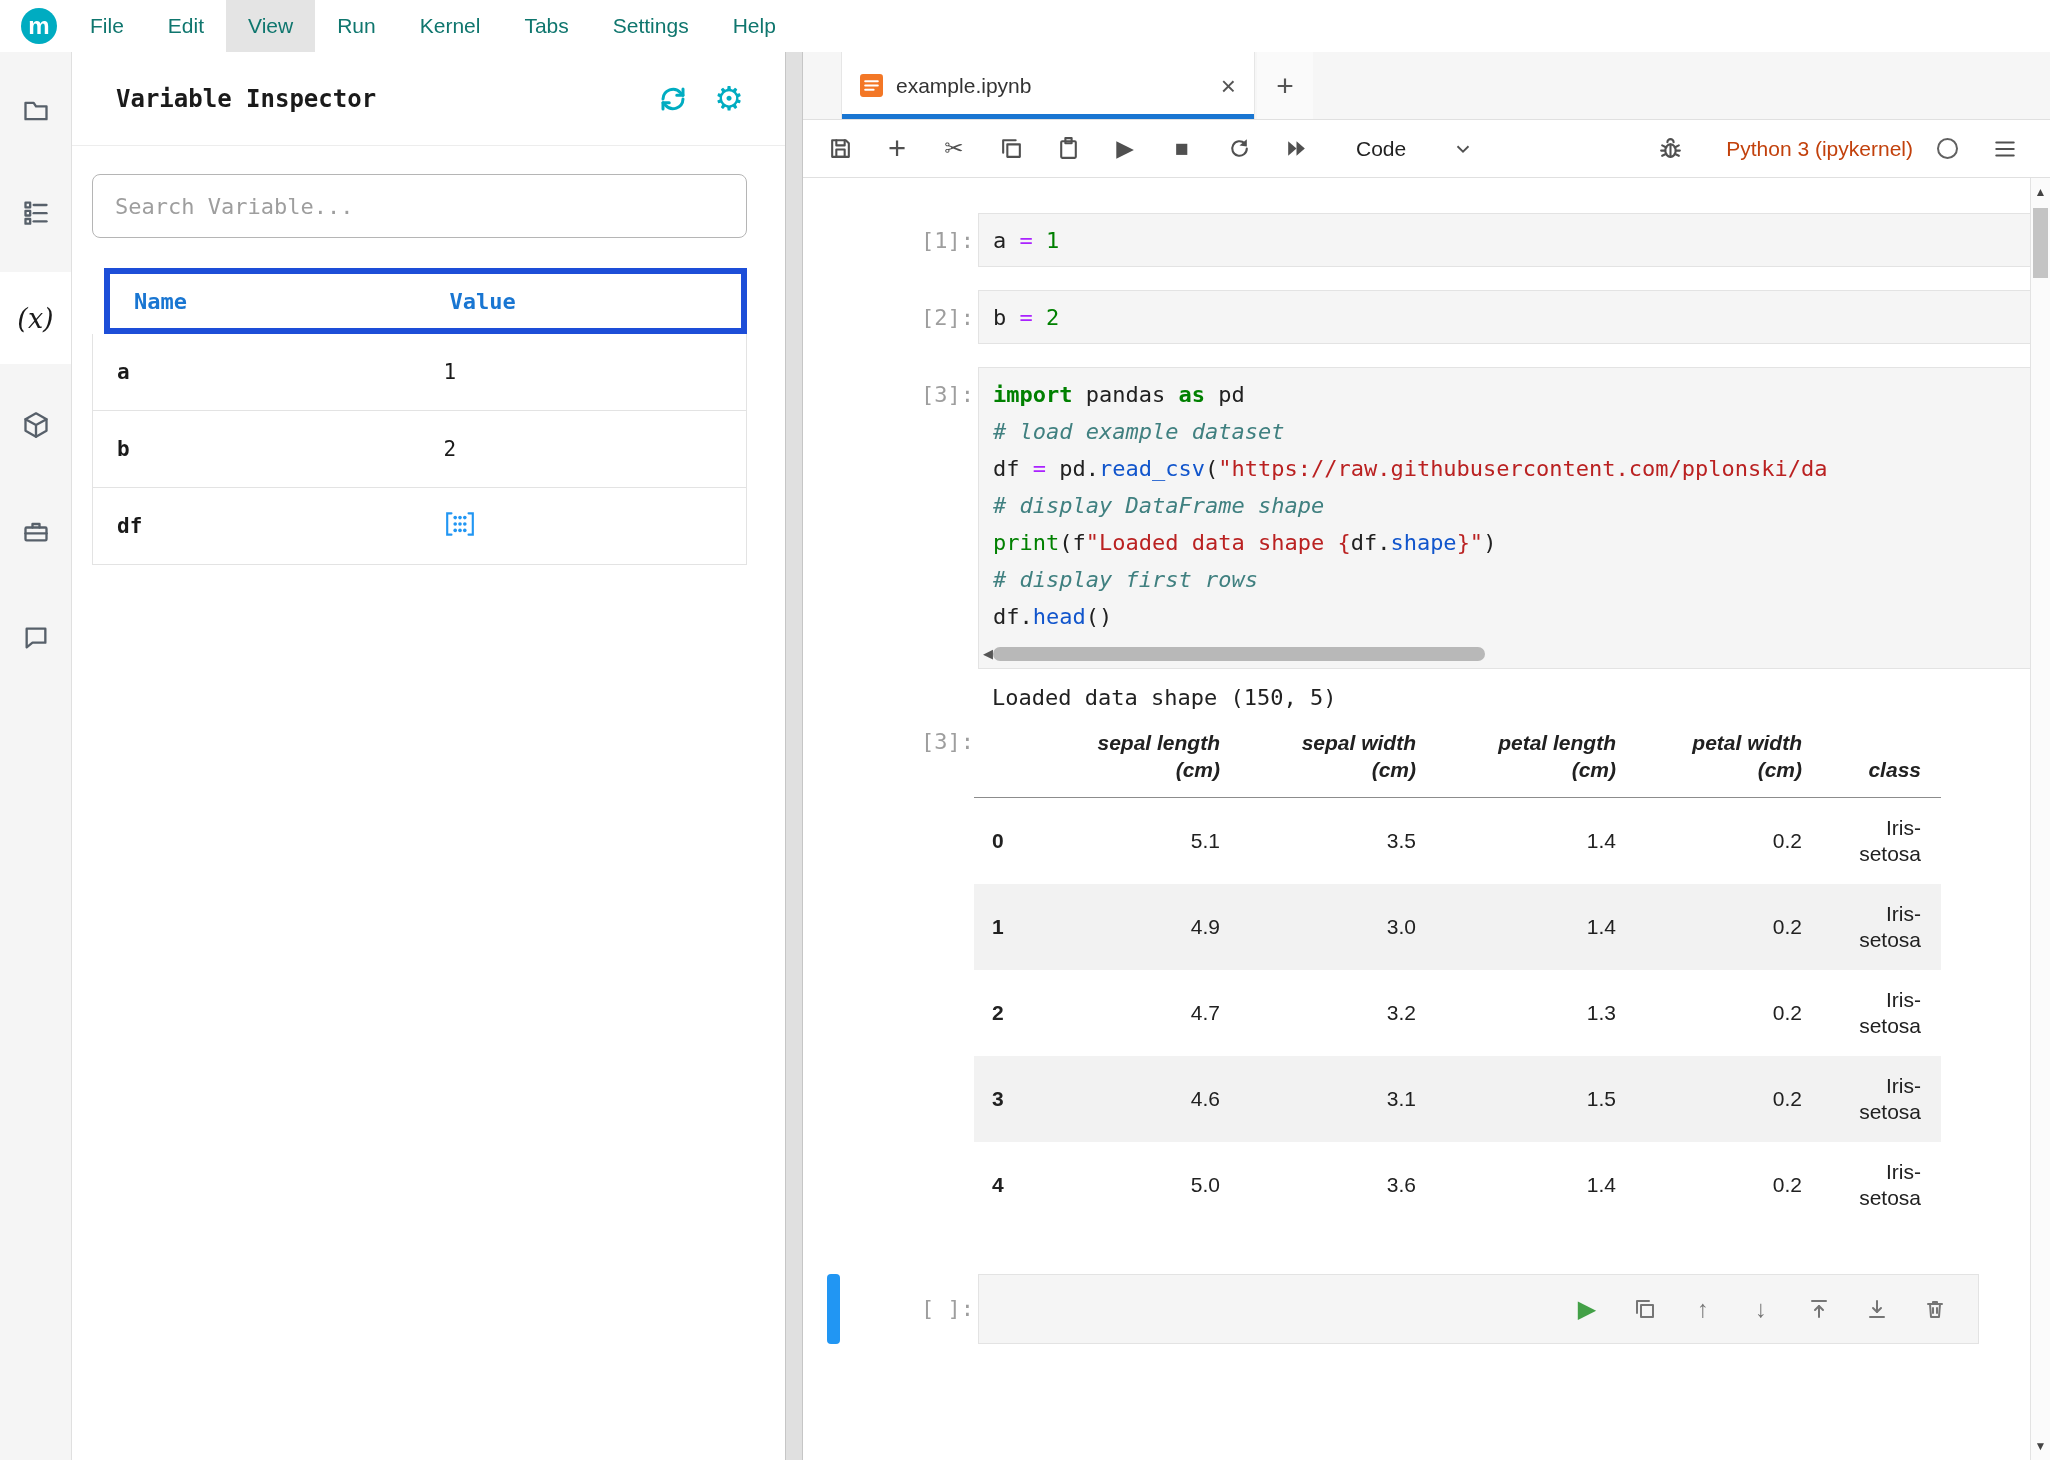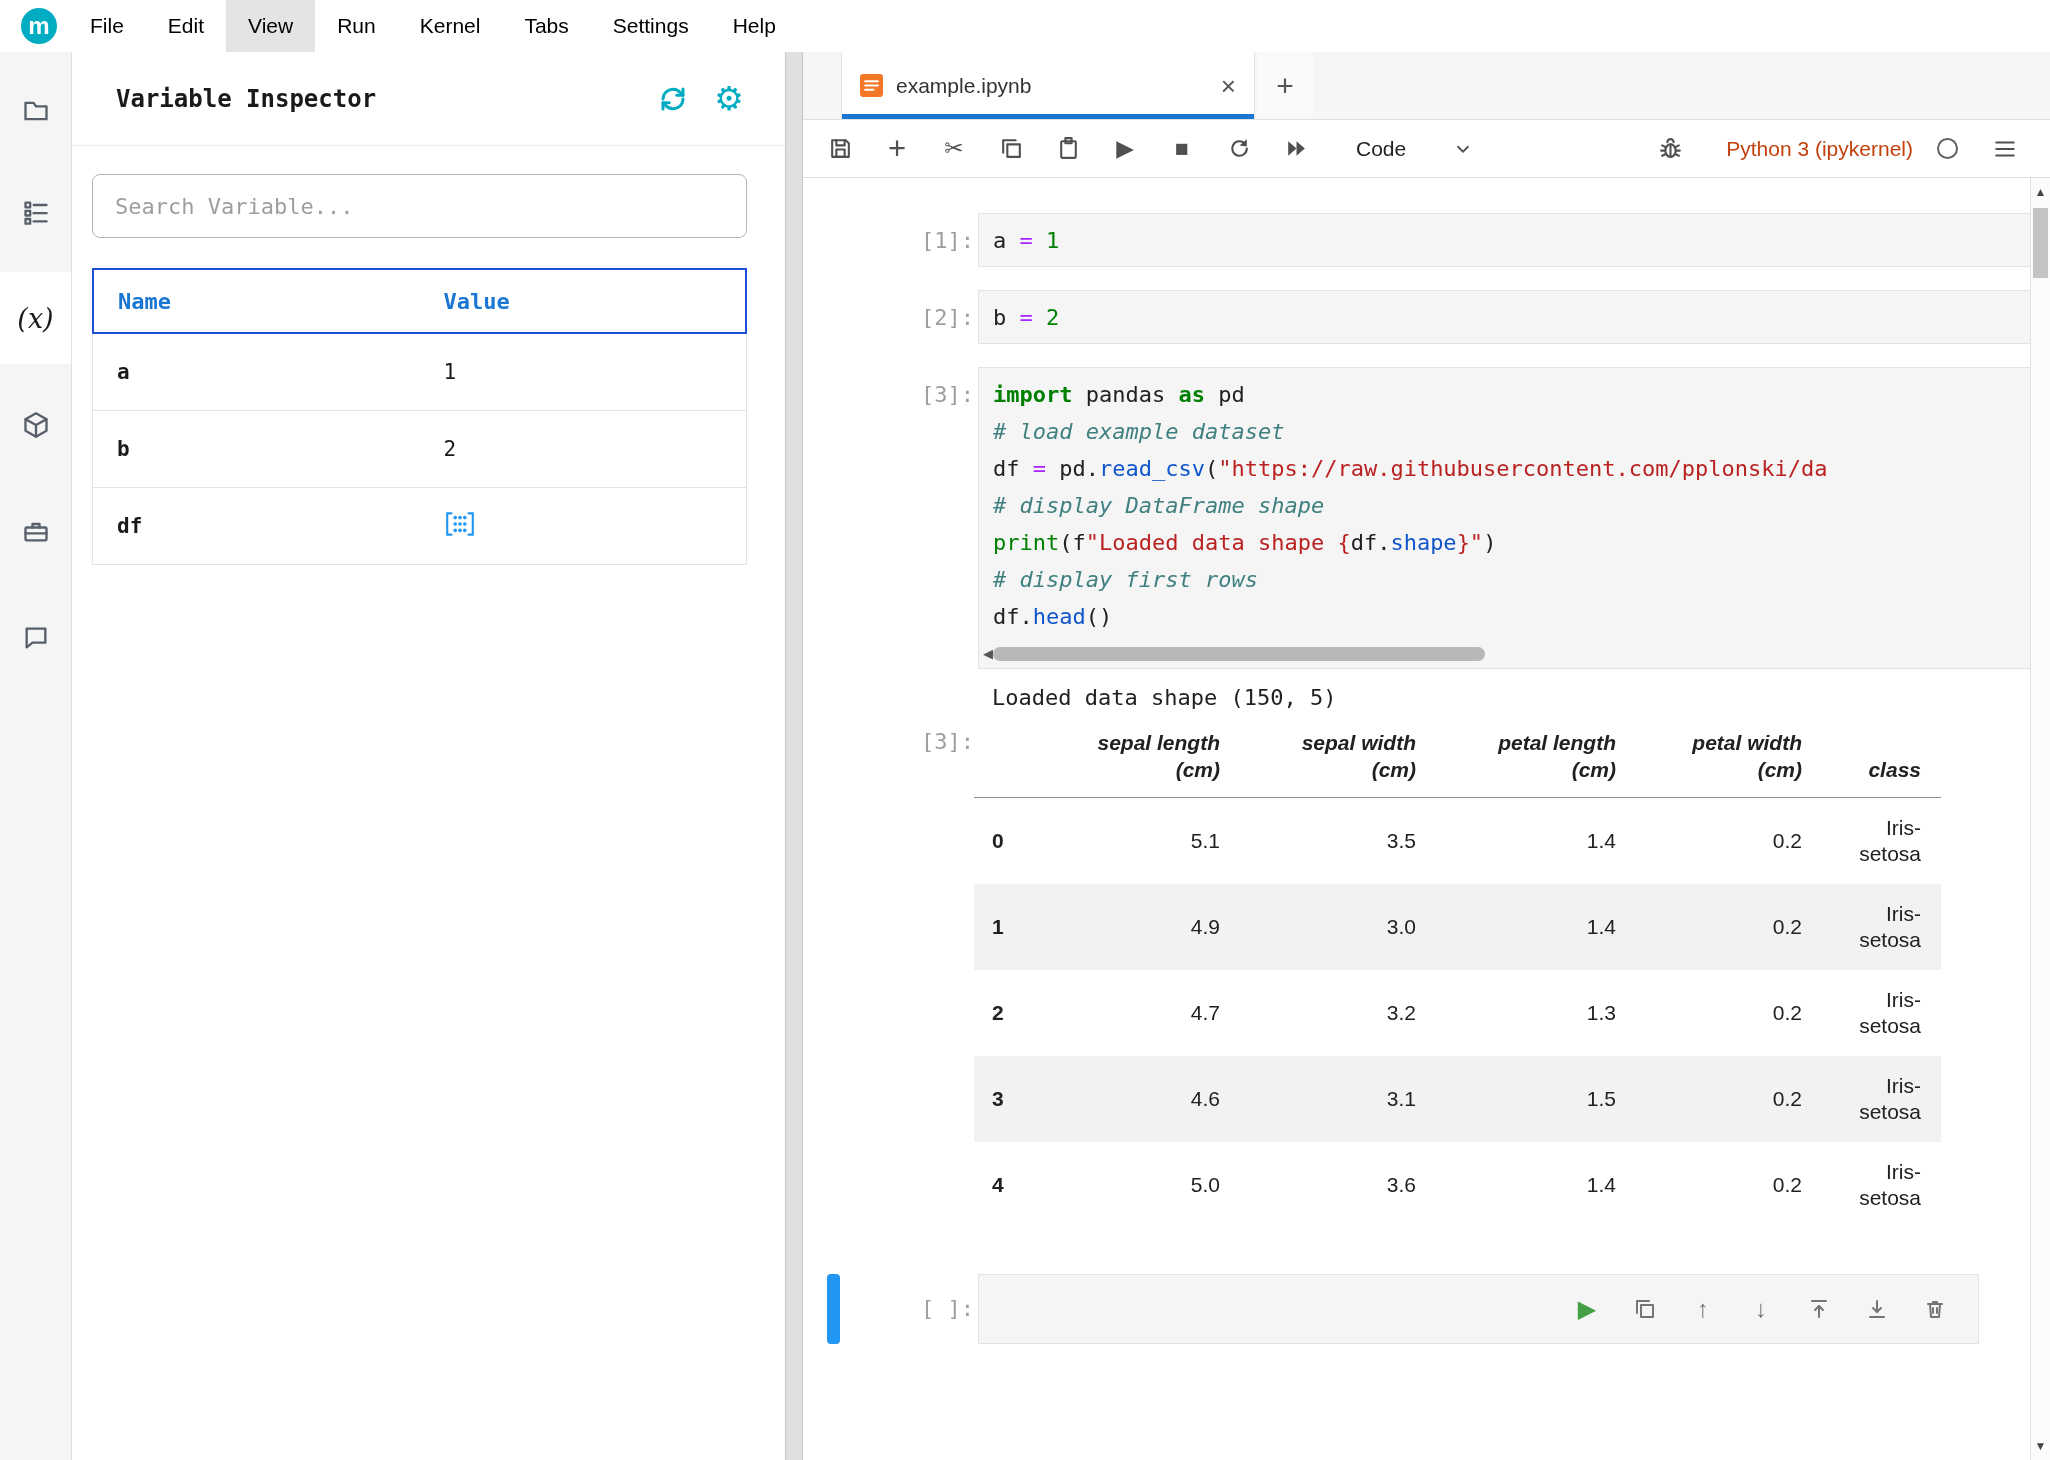--- a/index.html
+++ b/index.html
@@ -6,21 +6,21 @@
   html, body { width: 2050px; height: 1460px; overflow: hidden; }
   body { font-family: "Liberation Sans", sans-serif; background: #fff; color: #212121; }
   #app { position: relative; width: 2050px; height: 1460px; background: #fff; }
 
   
   #menubar { position: absolute; top: 0; left: 0; width: 2050px; height: 52px;
              background: #fff; display: flex; align-items: stretch; padding-left: 10px; z-index: 5; }
   .logo-wrap { width: 58px; display: flex; align-items: center; justify-content: center; }
   .logo { width: 36px; height: 36px; border-radius: 50%; background: #00acc1; color: #fff;
           font-weight: bold; font-size: 24px; display: flex; align-items: center; justify-content: center; }
-  .menu-item { display: flex; align-items: center; padding: 16px 22px; font-size: 21px; color: #000000; cursor: default; }
+  .menu-item { display: flex; align-items: center; padding: 16px 22px; font-size: 21px; color: #0f766e; cursor: default; }
   .menu-item.active { background: #e4e4e4; }
 
   
   #iconstrip { position: absolute; top: 52px; left: 0; width: 72px; bottom: 0;
                background: #f5f5f5; border-right: 1px solid #e0e0e0; }
   .act-item { position: absolute; left: 0; width: 71px; height: 72px;
               display: flex; align-items: center; justify-content: center; color: #57606a; }
   .act-item.active { background: #fff; height: 92px; }
   .act-item svg { stroke: #57606a; fill: none; stroke-width: 2; stroke-linecap: round; stroke-linejoin: round; }
   .x-glyph { font-family: "DejaVu Serif", serif; font-style: italic; font-size: 27px; color: #1a1a1a; }
@@ -30,21 +30,21 @@
   .sb-header { height: 94px; display: flex; align-items: center; padding: 0 36px 0 44px;
                border-bottom: 1px solid #ededed; }
   .sb-title { font-family: "DejaVu Sans Mono", monospace; font-weight: bold; font-size: 24px; color: #1a1a1a; margin-right: auto; }
   .sb-iconbtn { width: 40px; height: 40px; display: flex; align-items: center; justify-content: center; margin-left: 16px; }
   .sb-iconbtn svg { stroke: #00acc1; fill: none; stroke-width: 2.4; stroke-linecap: round; stroke-linejoin: round; }
   .gear { font-size: 33px; color: #00acc1; line-height: 1; }
   .sb-search { margin: 28px 38px 0 20px; width: 655px; height: 64px; border: 1px solid #b5b5b5; border-radius: 8px;
                padding: 0 22px; font-family: "DejaVu Sans Mono", monospace; font-size: 22px; color: #333; outline: none; display: block; background: #fff; }
   .sb-search::placeholder { color: #9e9e9e; }
   .vt { margin: 30px 38px 0 20px; width: 655px; }
-  .vt-header { display: flex; border: 2px solid #1d4ed8; height: 66px; align-items: center; }
+  .vt-header { display: flex; border: 6px solid #1d4ed8; height: 66px; align-items: center; margin-left: 12px; }
   .vt-h { font-family: "DejaVu Sans Mono", monospace; font-weight: bold; font-size: 22px; color: #1976d2; }
   .vt-col-l { width: 50%; padding-left: 24px; }
   .vt-col-r { width: 50%; padding-left: 24px; }
   .vt-row { display: flex; align-items: center; height: 77px; border-left: 1px solid #e3e3e3; border-right: 1px solid #e3e3e3;
             border-bottom: 1px solid #e3e3e3; }
   .vt-name { font-family: "DejaVu Sans Mono", monospace; font-weight: bold; font-size: 21px; color: #1a1a1a; }
   .vt-value { font-family: "DejaVu Sans Mono", monospace; font-size: 21px; color: #1a1a1a; }
 
   
   #divider { position: absolute; top: 52px; left: 785px; width: 18px; bottom: 0; background: #e0e0e0;

